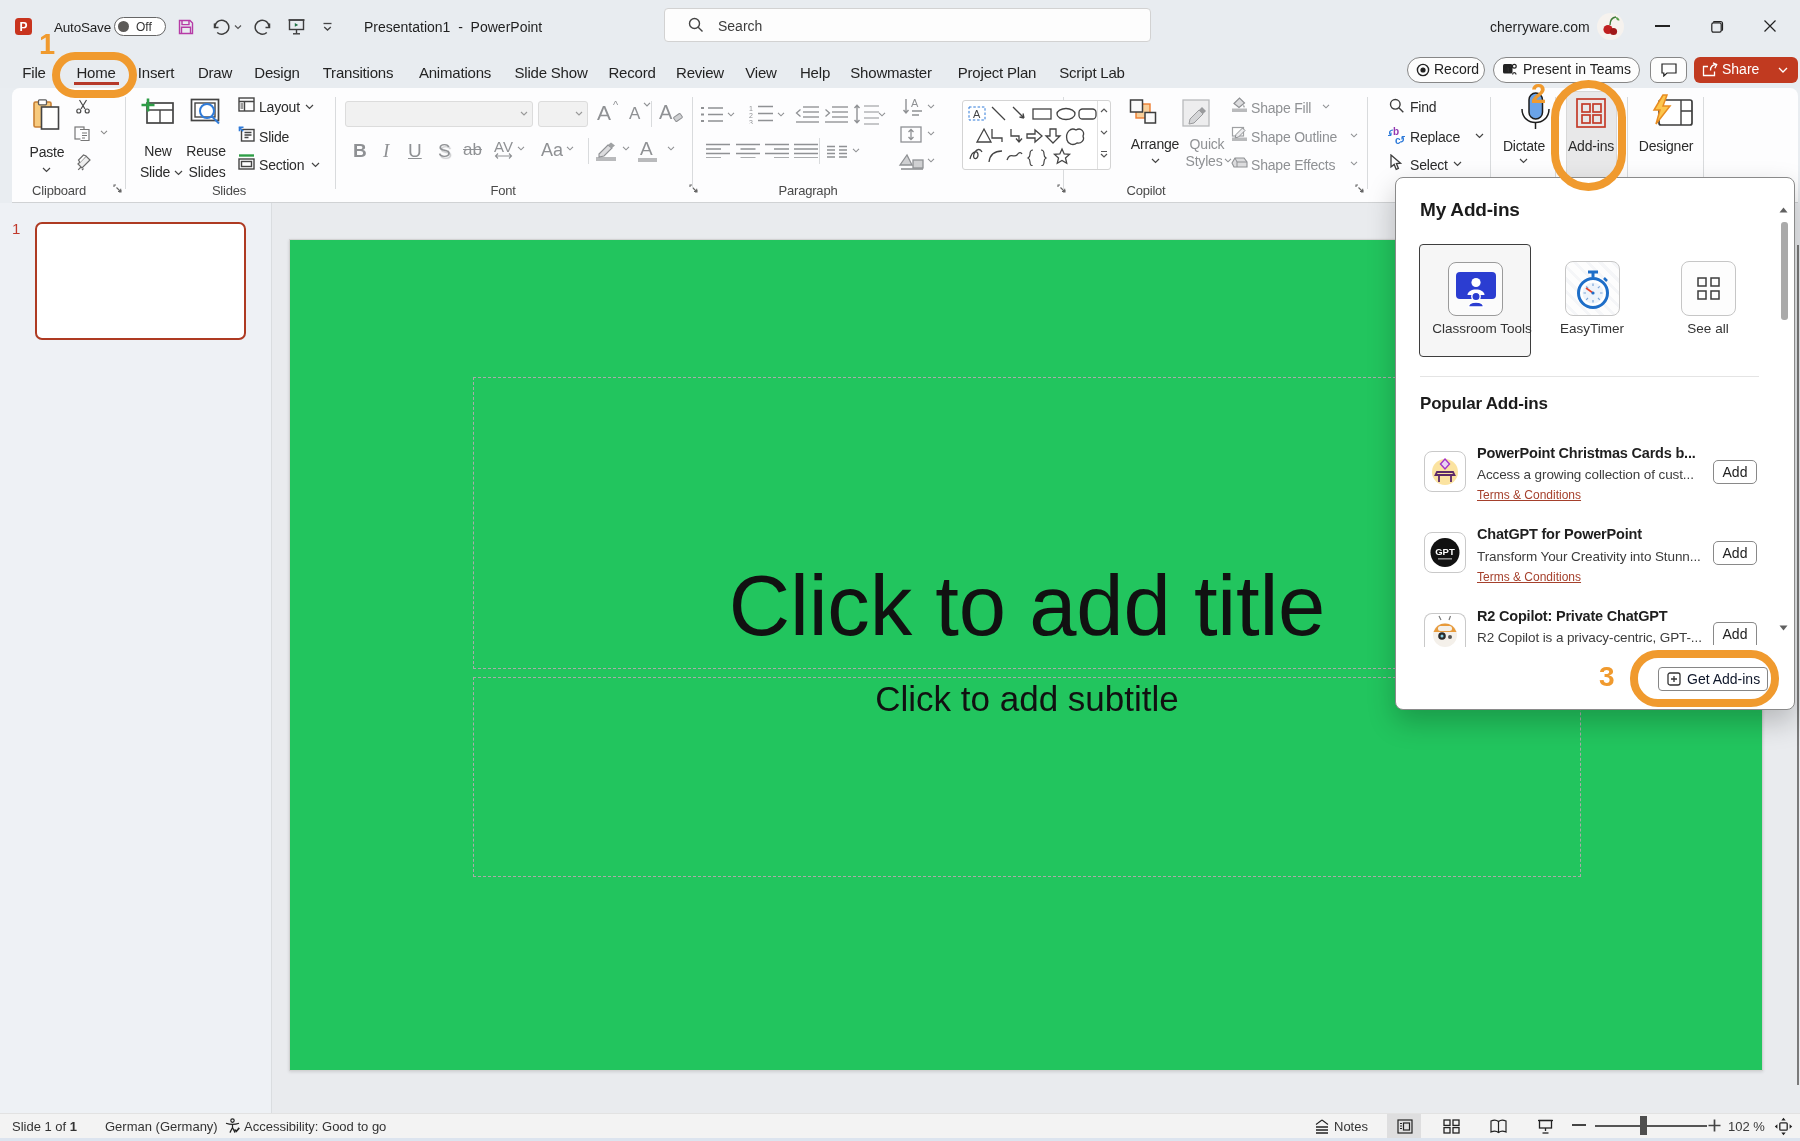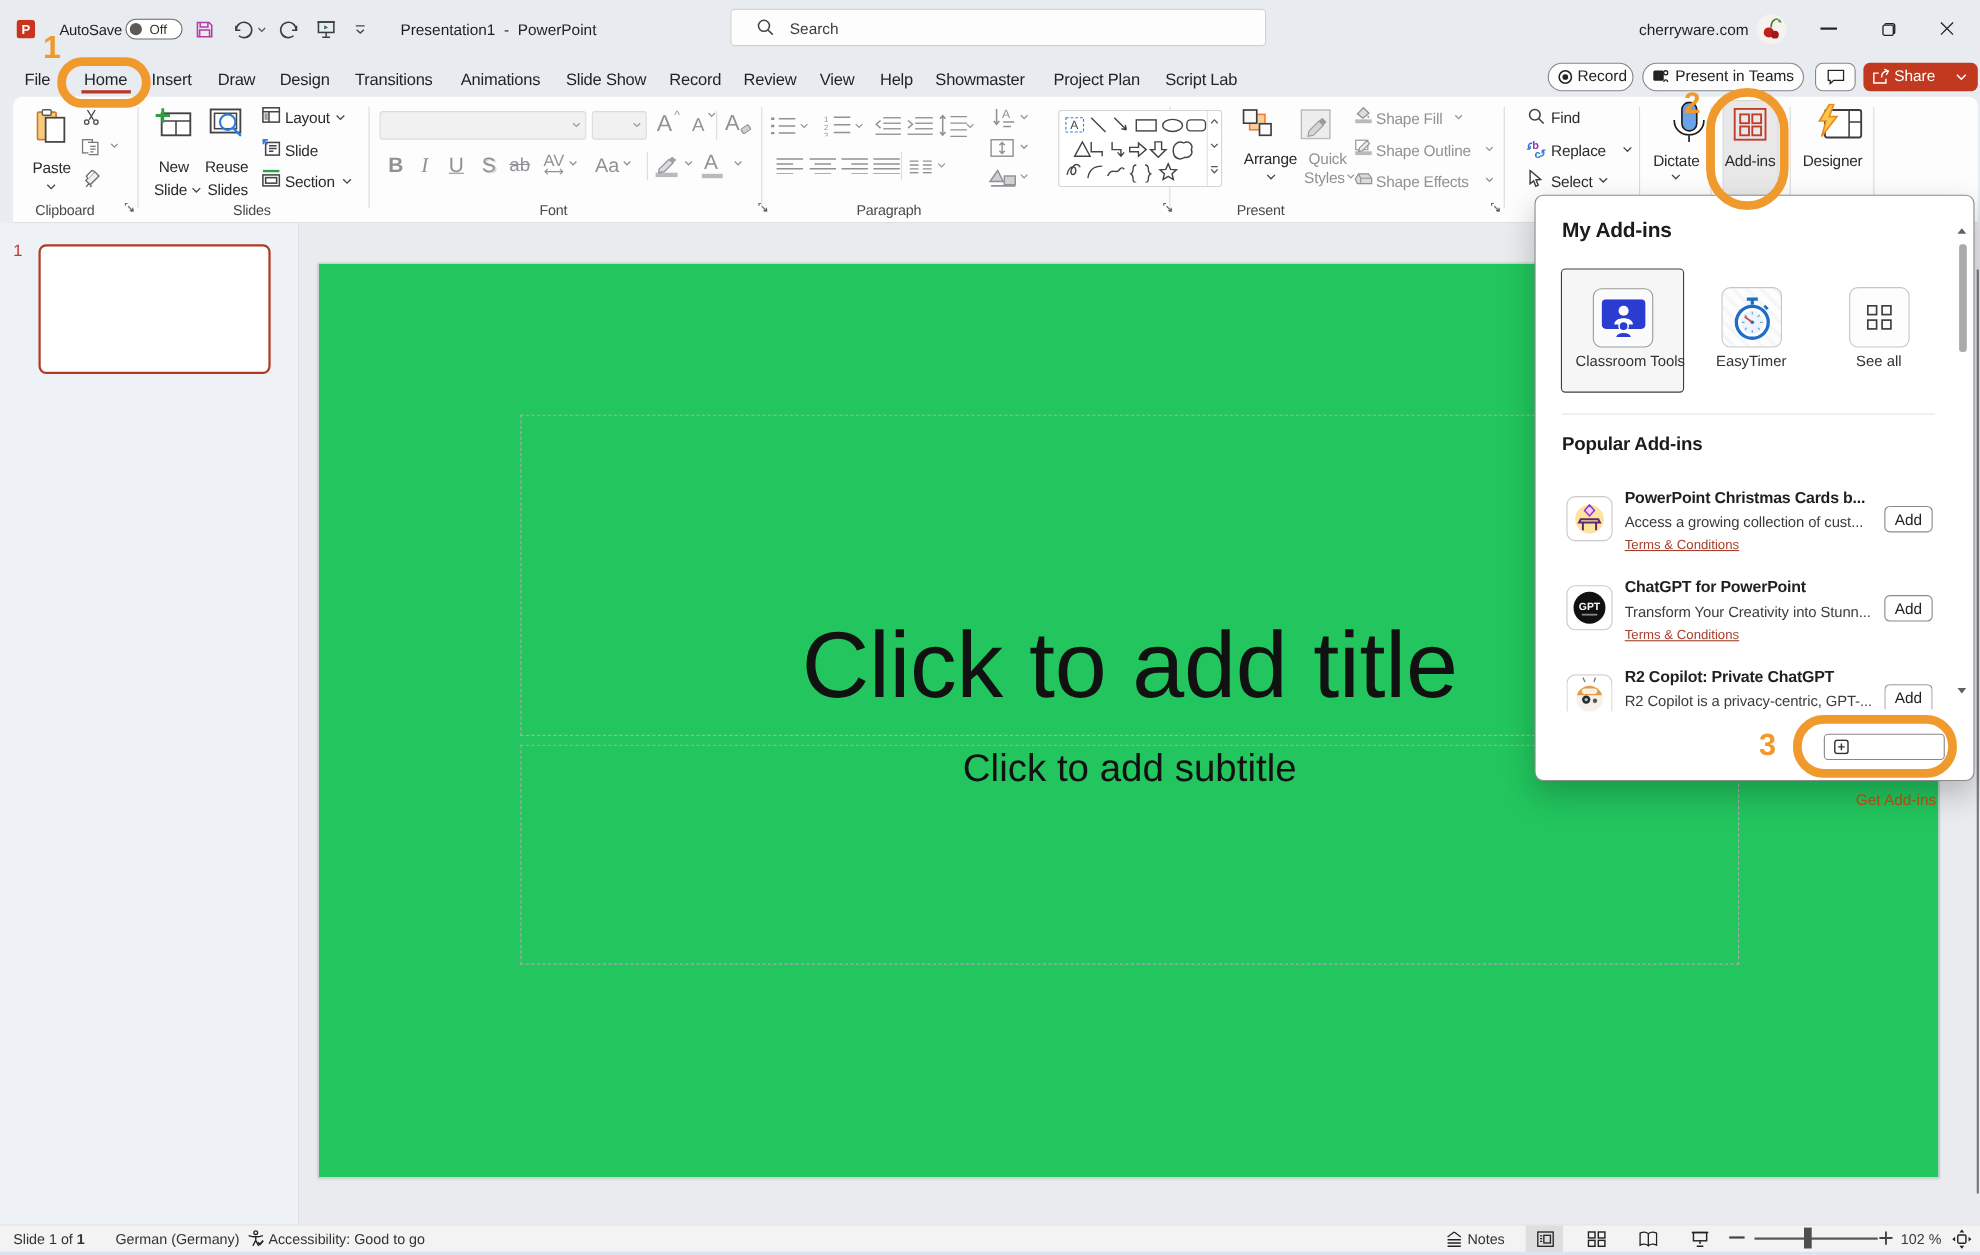--- a/index.html
+++ b/index.html
@@ -452,21 +452,21 @@
       <path d="M1 0.8 l3 3 l3 -3"></path>
     </svg>
   <svg class="abs" style="left:1219px; top:67px;" width="17" height="15" viewBox="0 0 17 15">
     <path d="M4 3 h9 l3 4 v5 h-13 l-2 -4 z" fill="#dcdcde" stroke="#8f9194" stroke-width="1.1"></path>
     <path d="M4 3 l2 4 h10 M6 7 v5" fill="none" stroke="#8f9194" stroke-width="1"></path>
   </svg>
   <span class="abs btnlabel gray" style="left:1239px; top:69px;">Shape Effects</span>
   <svg class="abs" style="left:1338px; top:73px;" width="8" height="5" viewBox="0 0 8 5" fill="none" stroke="#8f9194" stroke-width="1.1">
       <path d="M1 0.8 l3 3 l3 -3"></path>
     </svg>
-  <span class="glabel" style="left:1134px;">Present</span>
+  <span class="glabel" style="left:1134px;">Copilot</span>
   <svg class="launch" style="left:1343px;" viewBox="0 0 9 9" fill="none" stroke="#666" stroke-width="1.1">
       <path d="M1 3 v-2 h2 M8 6 v2 h-2 M3.5 3.5 l4 4 M5 7.5 h2.7 v-2.7"></path>
     </svg>
   <span class="rsep" style="left:1355px;"></span>
 
   <svg class="abs" style="left:1377px; top:10px;" width="16" height="15" viewBox="0 0 16 15" fill="none" stroke="#3d3d3d" stroke-width="1.4">
     <circle cx="6.3" cy="6.3" r="4.8"></circle>
       <path d="M9.8 9.8 l4.5 4.5"></path>
   </svg>
   <span class="abs btnlabel" style="left:1398px; top:11px;">Find</span>
@@ -670,21 +670,21 @@
   </div>
   <div class="abs" style="left:81px; top:430px; font-size:14.5px; font-weight:bold; letter-spacing:-0.2px; color:#1f1f1f;">R2 Copilot: Private ChatGPT</div>
   <div class="abs" style="left:81px; top:452px; font-size:13.5px; letter-spacing:-0.1px; color:#3c3c3c;">R2 Copilot is a privacy-centric, GPT-...</div>
   <div class="abs" style="left:317px; top:444px; width:44px; height:23px; border:1px solid #898989; border-bottom:none; border-radius:5px 5px 0 0; background:#fff; text-align:center; font-size:14px; color:#222; line-height:22px;">Add</div>
 
   <div class="abs" style="left:262px; top:489px; width:110px; height:24px; border:1px solid #868686; border-radius:4px; background:#fff;"></div>
   <svg class="abs" style="left:271px; top:494px;" width="14" height="14" viewBox="0 0 14 14" fill="none" stroke="#333" stroke-width="1.3">
     <rect x="1" y="1" width="12" height="12" rx="2"></rect>
       <path d="M7 4 v6 M4 7 h6"></path>
   </svg>
-  <span class="abs" style="left:291px; top:493px; font-size:14px; color:#c2410c;margin-top:48px;">Get Add-ins</span>
+  <span class="abs" style="left:291px; top:493px; font-size:14px; color:#0f172a;">Get Add-ins</span>
 </div>
 
 <span class="annonum" style="left:39px; top:28px; font-size:29px;">1</span>
 <span class="anno" style="left:52px; top:52px; width:85px; height:46px; border-radius:23px;"></span>
 <span class="annonum" style="left:1531px; top:79px; font-size:27px;">2</span>
 <span class="anno" style="left:1551px; top:80px; width:75px; height:111px; border-radius:37.5px;"></span>
 <span class="annonum" style="left:1599px; top:661px; font-size:28px;">3</span>
 <span class="anno" style="left:1630px; top:650px; width:149px; height:57px; border-radius:28px;"></span>
 
 </body></html>

